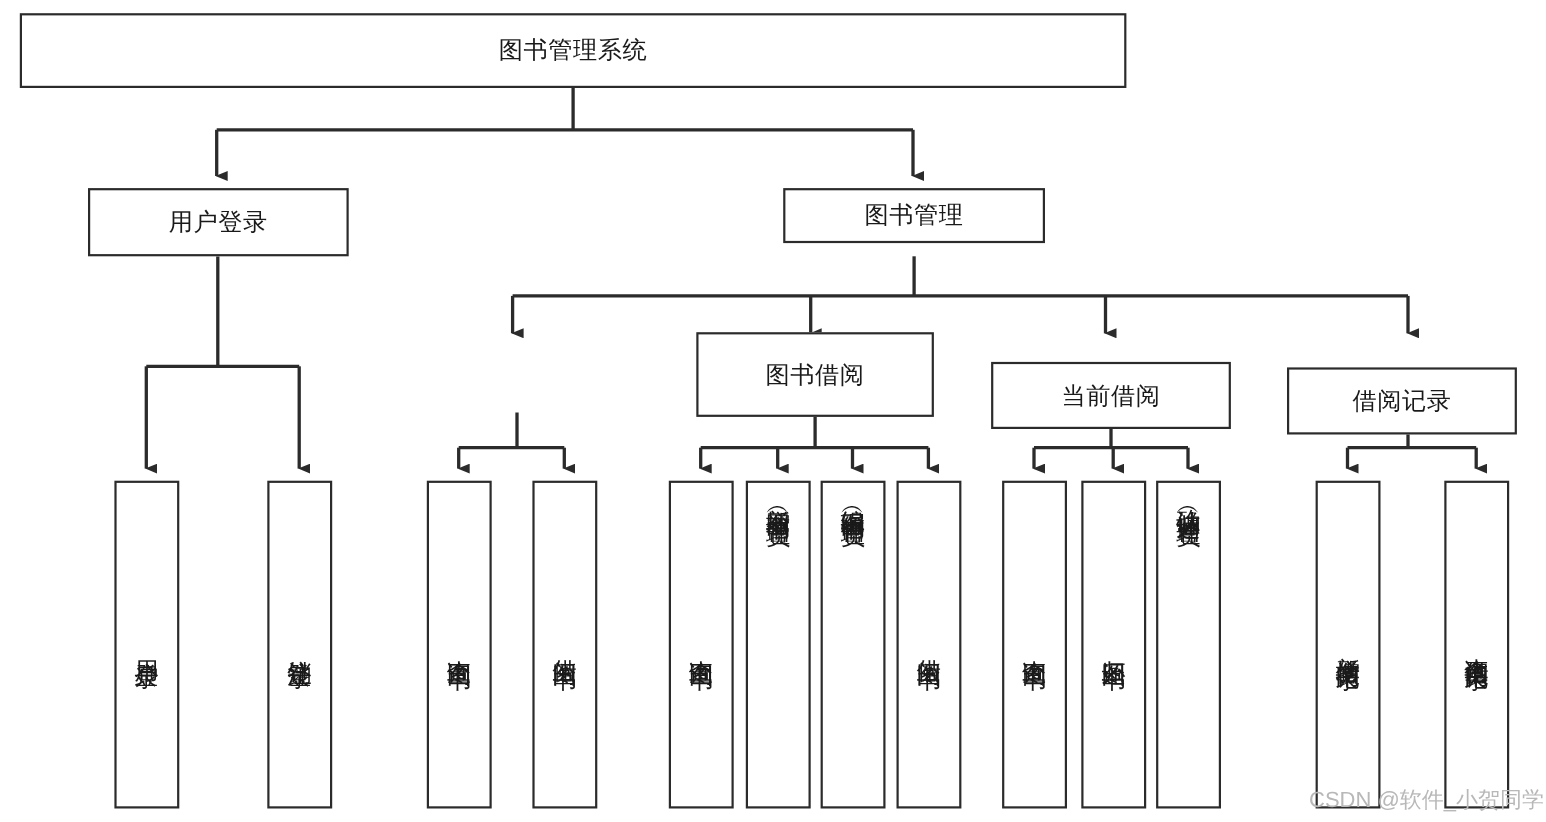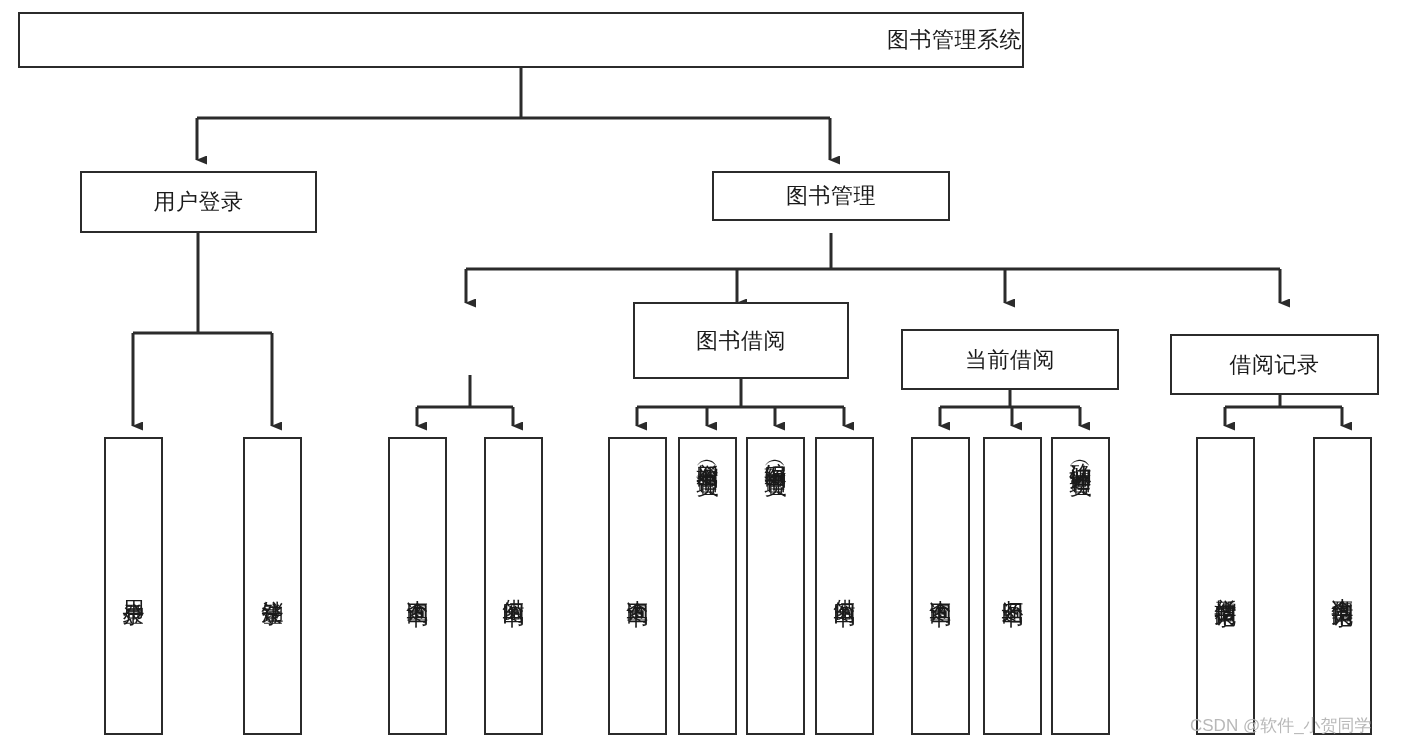--- a/index.html
+++ b/index.html
@@ -60,21 +60,21 @@
     writing-mode: vertical-rl;
     text-orientation: upright;
     -webkit-writing-mode: vertical-rl;
     -ms-writing-mode: tb-rl;
     letter-spacing: 2px;
     white-space: nowrap;
   }
   .watermark {
     position: absolute;
     font-family: "Liberation Sans", "DejaVu Sans", sans-serif;
-    font-size: 17px;
+    font-size: 20px;
     color: #b8b8b8;
     white-space: nowrap;
     pointer-events: none;
   }
 </style>
 </head>
 <body>
 
 <div id="diagram-root">
 
@@ -126,21 +126,21 @@
       <path d="M1080,407 L1080,426" marker-end="url(#arrowhead)"></path>
     </g>
     <g stroke="#2b2b2b" stroke-width="3" fill="none">
       <path d="M1280,375 L1280,407"></path>
       <path d="M1225,407 L1342,407"></path>
       <path d="M1225,407 L1225,426" marker-end="url(#arrowhead)"></path>
       <path d="M1342,407 L1342,426" marker-end="url(#arrowhead)"></path>
     </g>
   </svg>
 
-  <div class="node-box" id="node-root" style="left: 18px; top: 12px; width: 1006px; height: 56px; justify-content: flex-end;">
+  <div class="node-box" id="node-root" style="left: 18px; top: 12px; width: 1006px; height: 68px;">
     <span class="node-label label-h">图书管理系统</span>
   </div>
 
   <div class="node-box" id="node-l2-0" style="left: 80px; top: 171px; width: 237px; height: 62px;">
     <span class="node-label label-h">用户登录</span>
   </div>
   <div class="node-box" id="node-l2-1" style="left: 712px; top: 171px; width: 238px; height: 50px;">
     <span class="node-label label-h">图书管理</span>
   </div>
 

